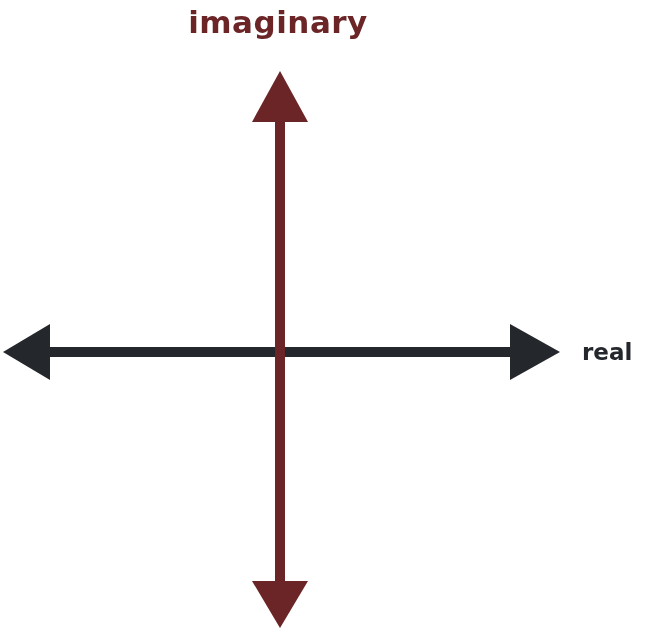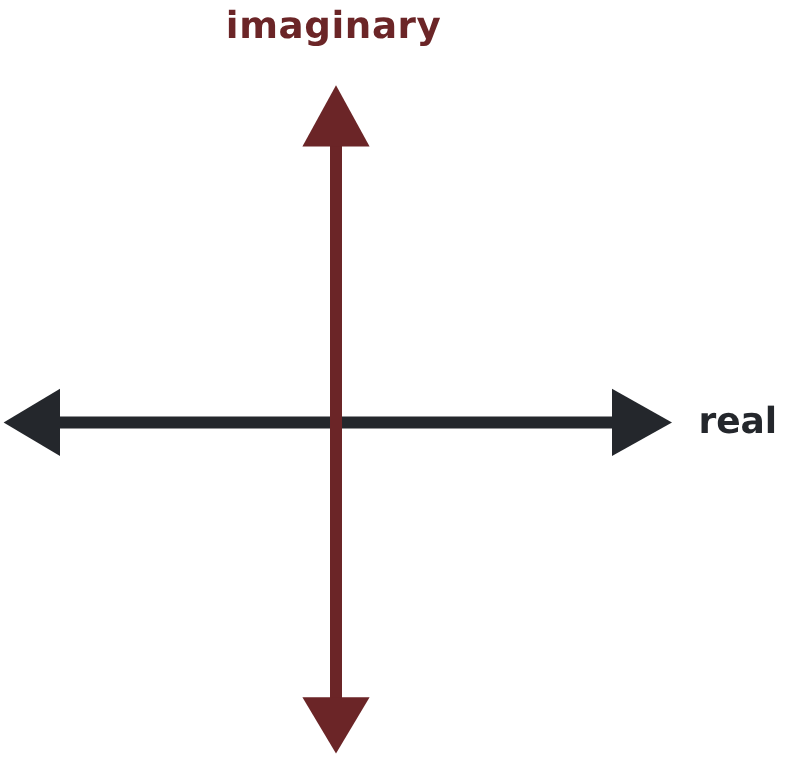--- a/index.html
+++ b/index.html
@@ -54,21 +54,21 @@
     top: 4px;
     transform: translateX(-50%);
     font-size: 31px;
     letter-spacing: 0.5px;
     color: var(--imaginary, #6b2527);
   }
   .real-label {
     left: 582px;
     top: 353px;
     transform: translateY(-54%);
-    font-size: 30px;
+    font-size: 23px;
     color: var(--real, #24272c);
   }
 </style>
 </head>
 <body>
 
 <div class="stage">
 
   <svg class="axes-svg" viewBox="0 0 654 632" aria-hidden="true">
 

